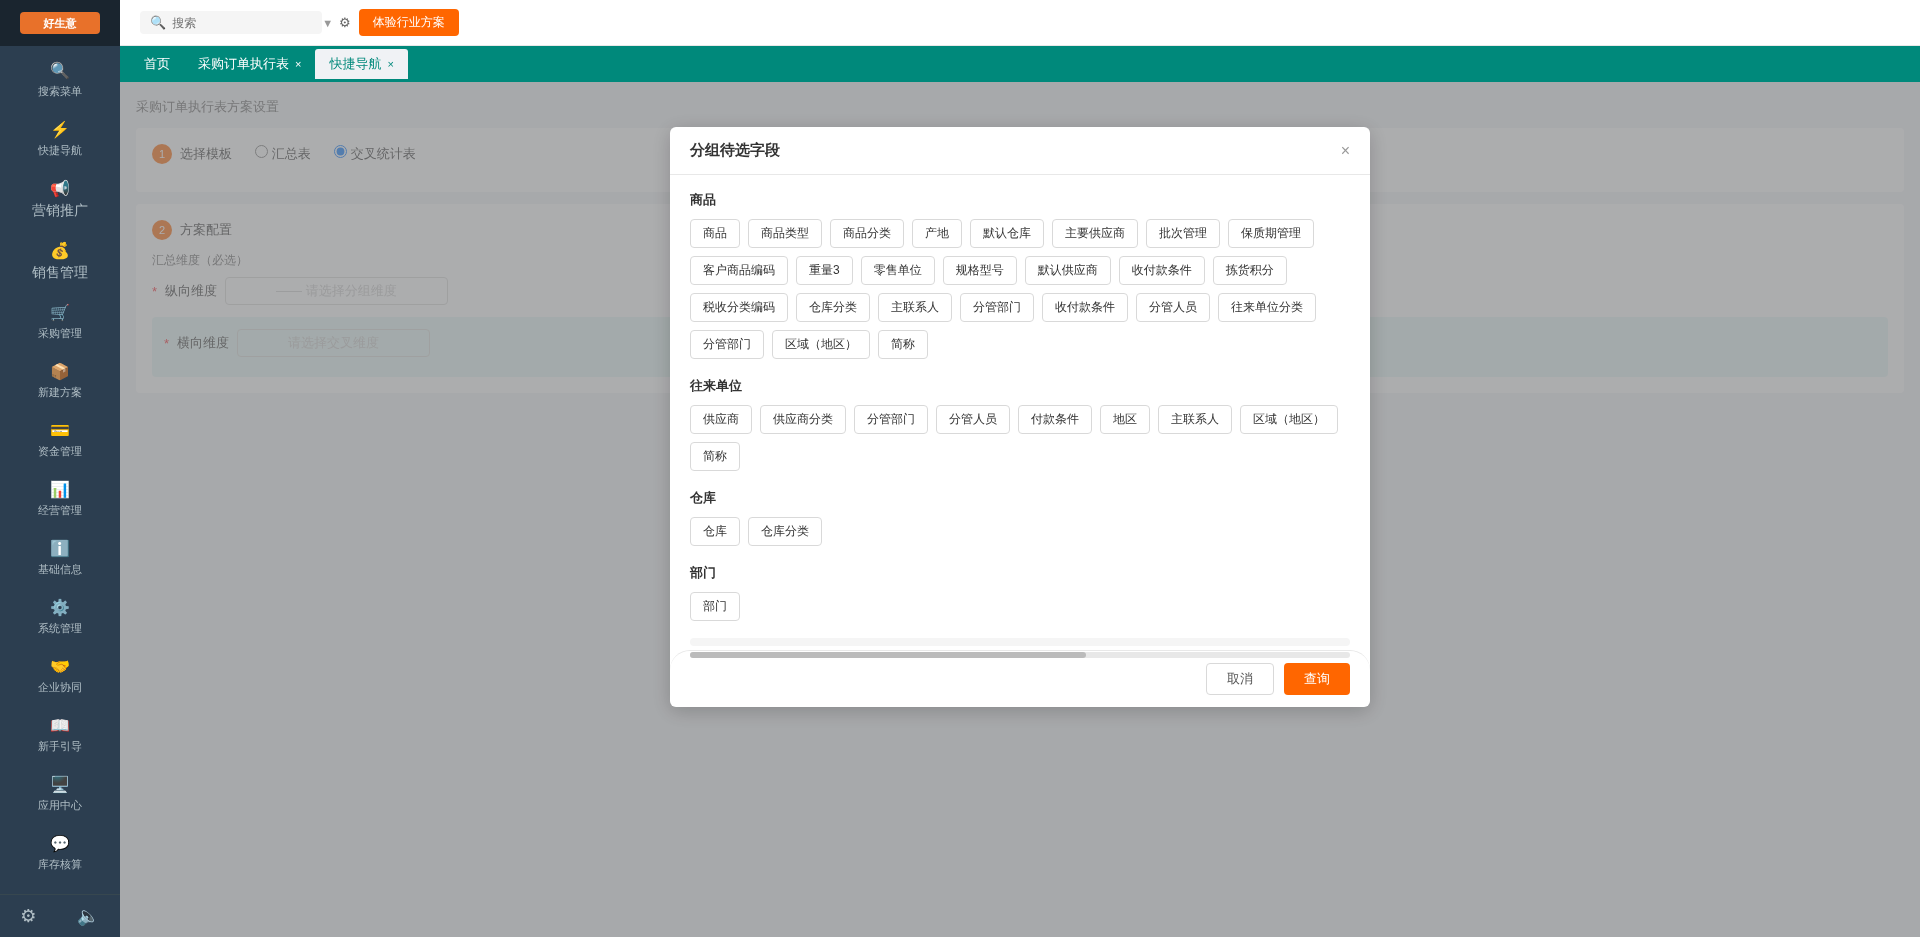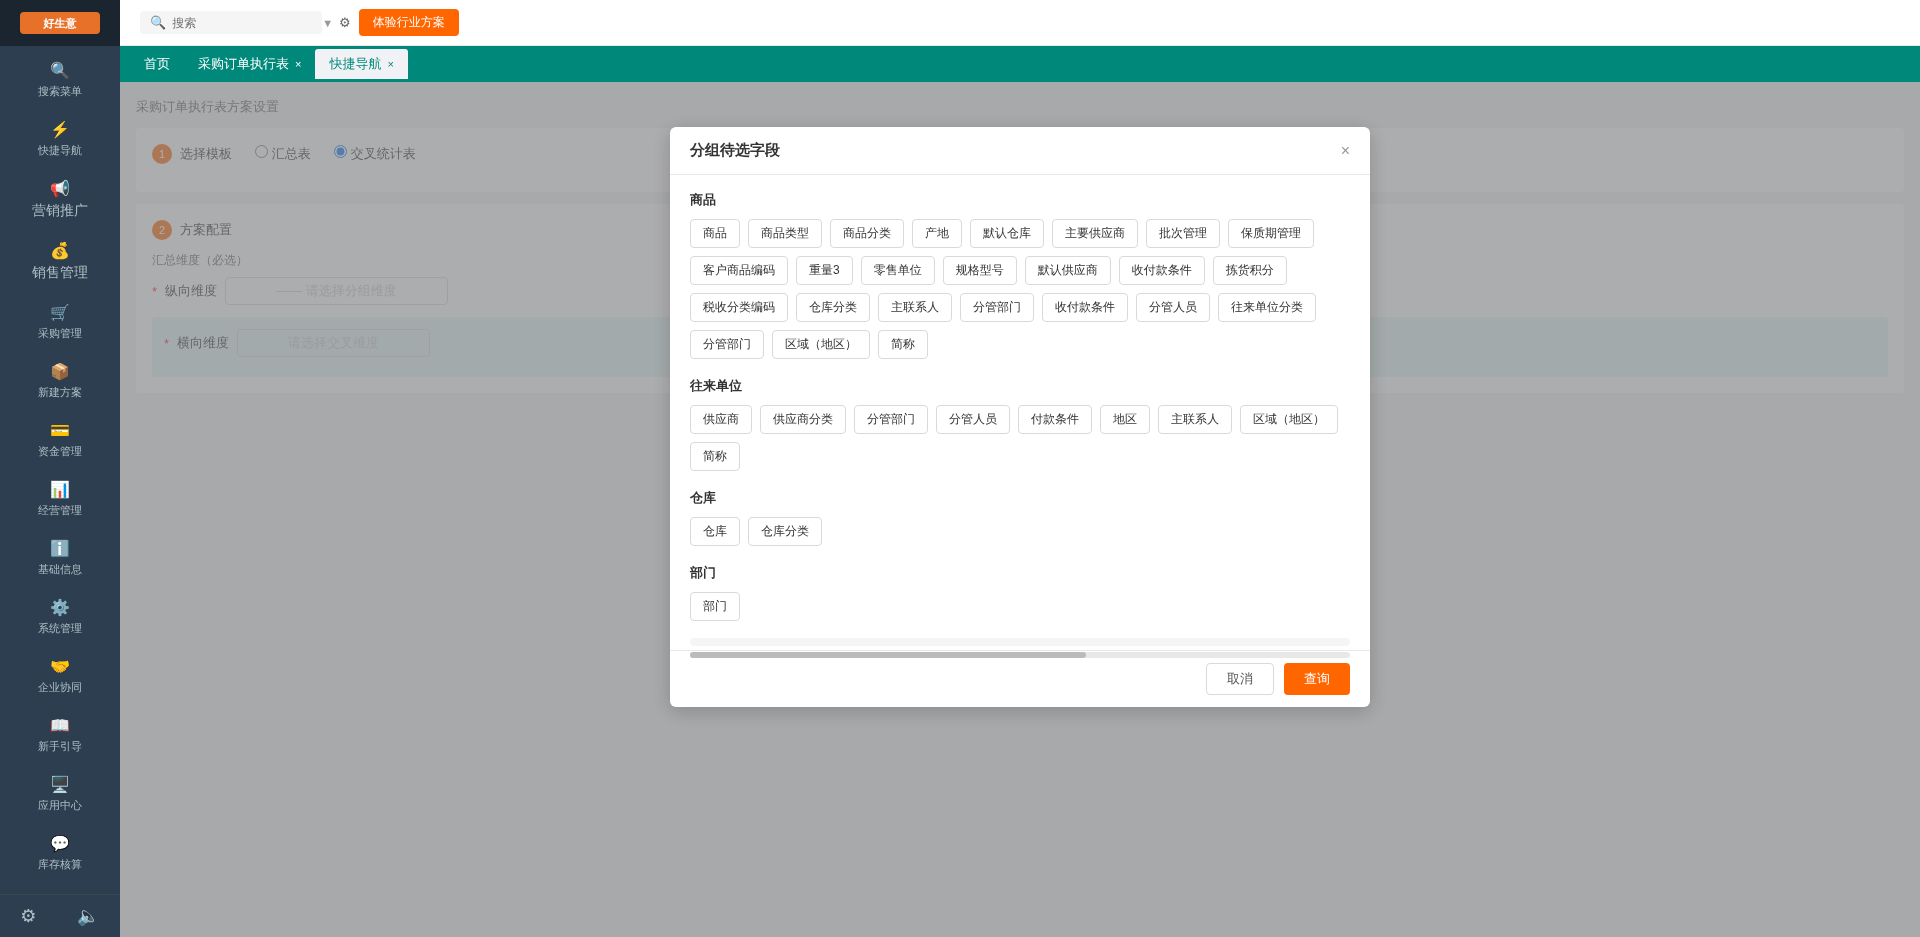--- a/index.html
+++ b/index.html
@@ -183,20 +183,21 @@
       flex: 1;
       overflow-y: auto;
       padding: 16px 20px;
     }
     .modal-footer {
       padding: 12px 20px;
       border-top: 1px solid #e8e8e8;
       display: flex;
       justify-content: flex-end;
       gap: 10px;
+      border-radius: 20px;
     }
     .btn-cancel {
       border: 1px solid #d9d9d9;
       background: #fff;
       color: #555;
       padding: 6px 20px;
       border-radius: 4px;
       cursor: pointer;
       font-size: 13px;
     }

